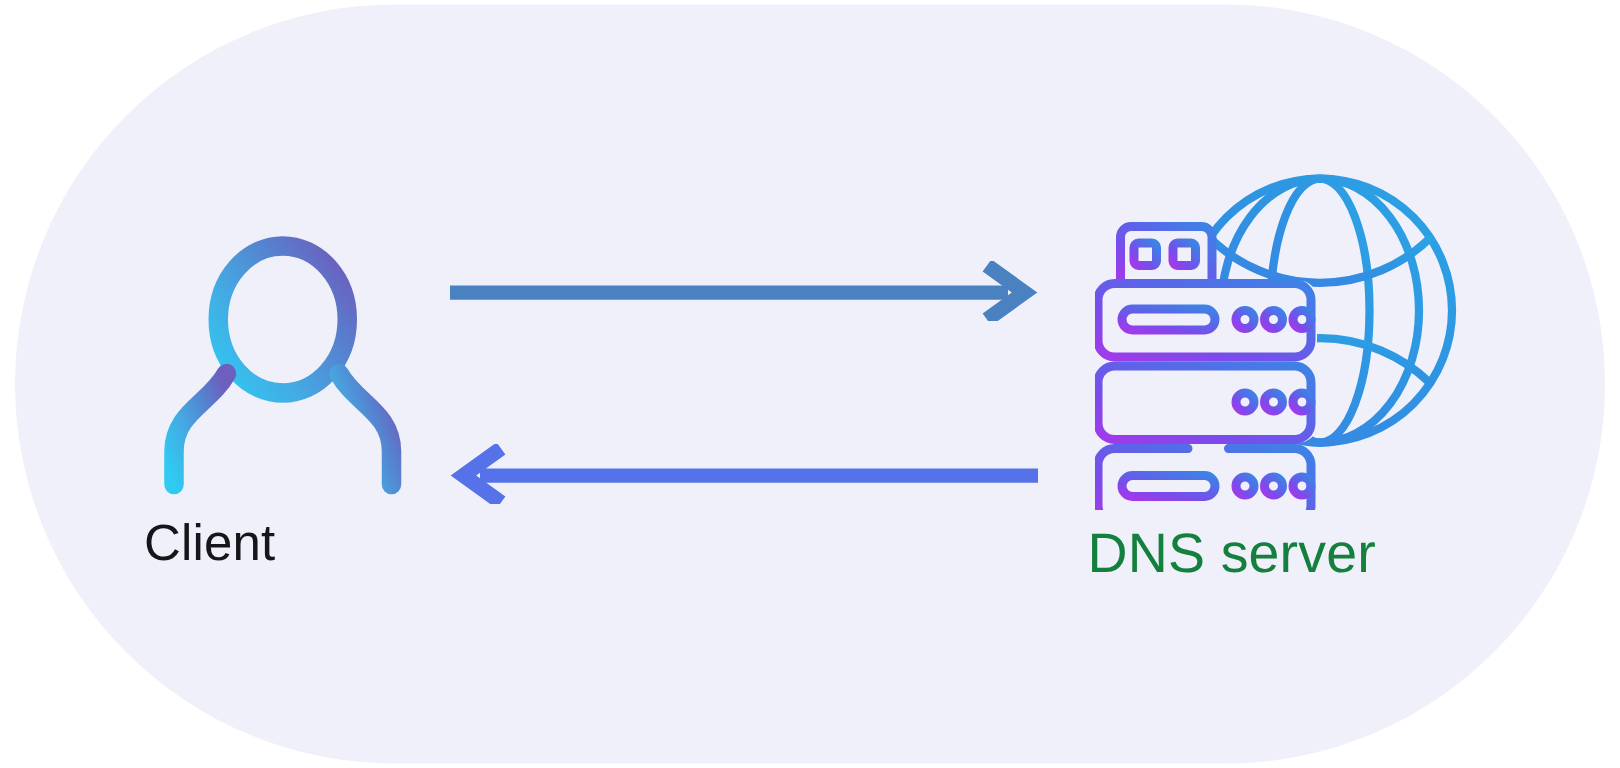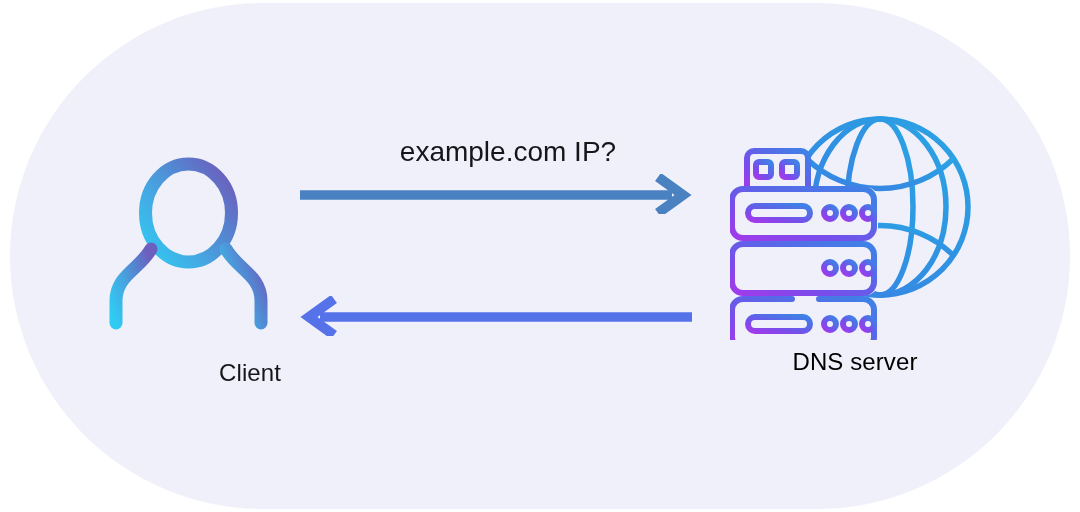--- a/index.html
+++ b/index.html
@@ -37,24 +37,24 @@
   #client-icon {
     position: absolute;
     left: 0;
     top: 0;
     width: 185px;
     height: 180px;
   }
   #client-label {
     position: absolute;
     left: 0;
-    top: 204px;
+    top: 188px;
     width: 185px;
-    text-align: right;
-    font-size: 24px;
+    text-align: left;
+    font-size: 34px;
     color: #16161a;
     letter-spacing: 0.1px;
   }
   
   #dns-node {
     left: 730px;
     top: 100px;
     width: 250px;
     height: 290px;
   }
@@ -63,23 +63,22 @@
     left: 0;
     top: 0;
     width: 250px;
     height: 240px;
   }
   #dns-label {
     position: absolute;
     left: -5px;
     top: 248px;
     width: 260px;
-    text-align: center;
-    font-size: 24px;
-    color: #000000;
+    font-size: 37px;
+    color: #15803d;
     letter-spacing: 0.1px;
   }
   
   .flow {
     position: absolute;
   }
   #flow-request {
     left: 296px;
     top: 136px;
     width: 400px;
@@ -142,21 +141,20 @@
                  L 20 168"></path>
         <path d="M 130 94
                  C 141 114, 165 120, 165 146
                  L 165 168"></path>
       </g>
     </svg>
     <div id="client-label">Client</div>
   </div>
 
   <div class="flow" id="flow-request">
-    <div class="flow-label" id="request-label">example.com IP?</div>
     <svg class="flow-arrow" viewBox="0 0 400 40">
       <g fill="none" stroke="#4A81C0" stroke-width="9.5" stroke-linecap="butt">
         <line x1="4" y1="21" x2="376" y2="21"></line>
       </g>
       <polyline points="362,3 387,21 362,39" fill="none" stroke="#4A81C0" stroke-width="10" stroke-linecap="butt" stroke-linejoin="miter"></polyline>
     </svg>
   </div>
 
   <div class="flow" id="flow-response">
     <svg class="flow-arrow" viewBox="0 0 400 40">

